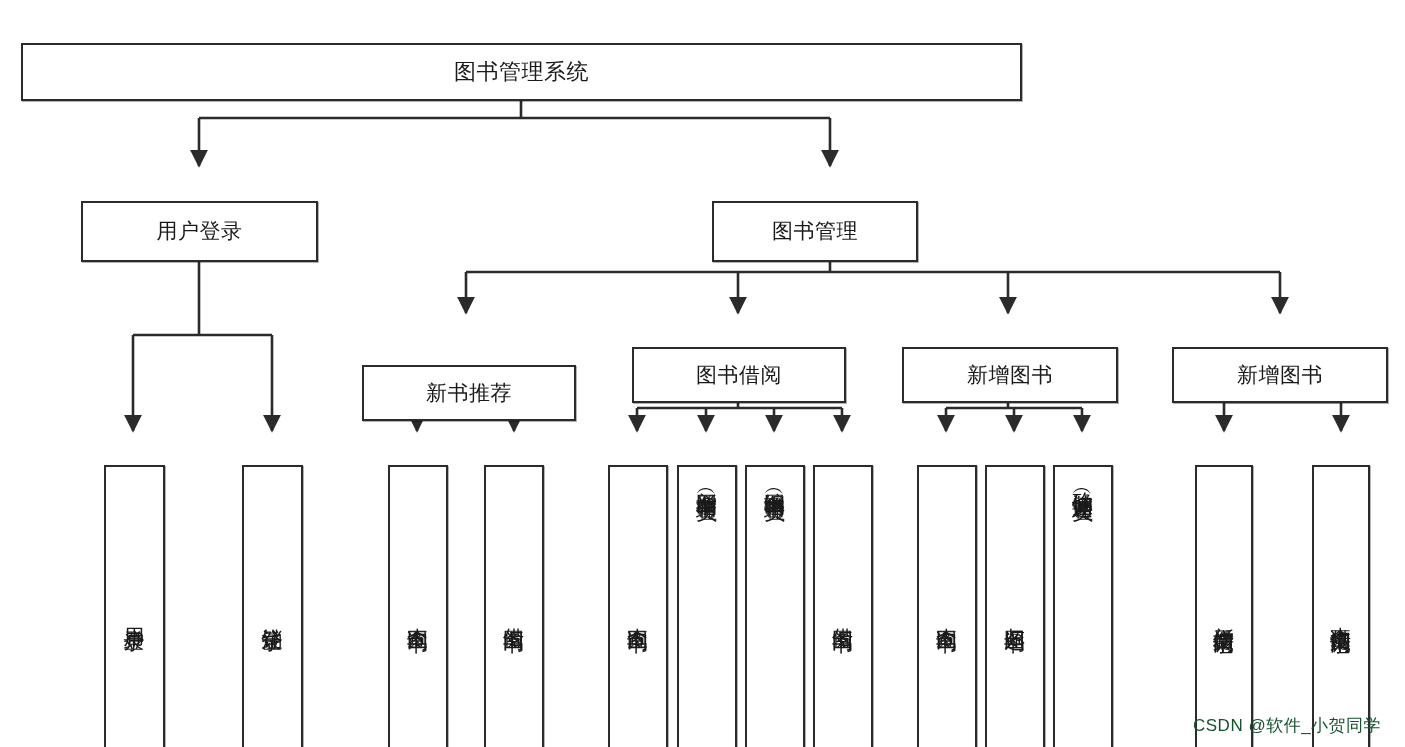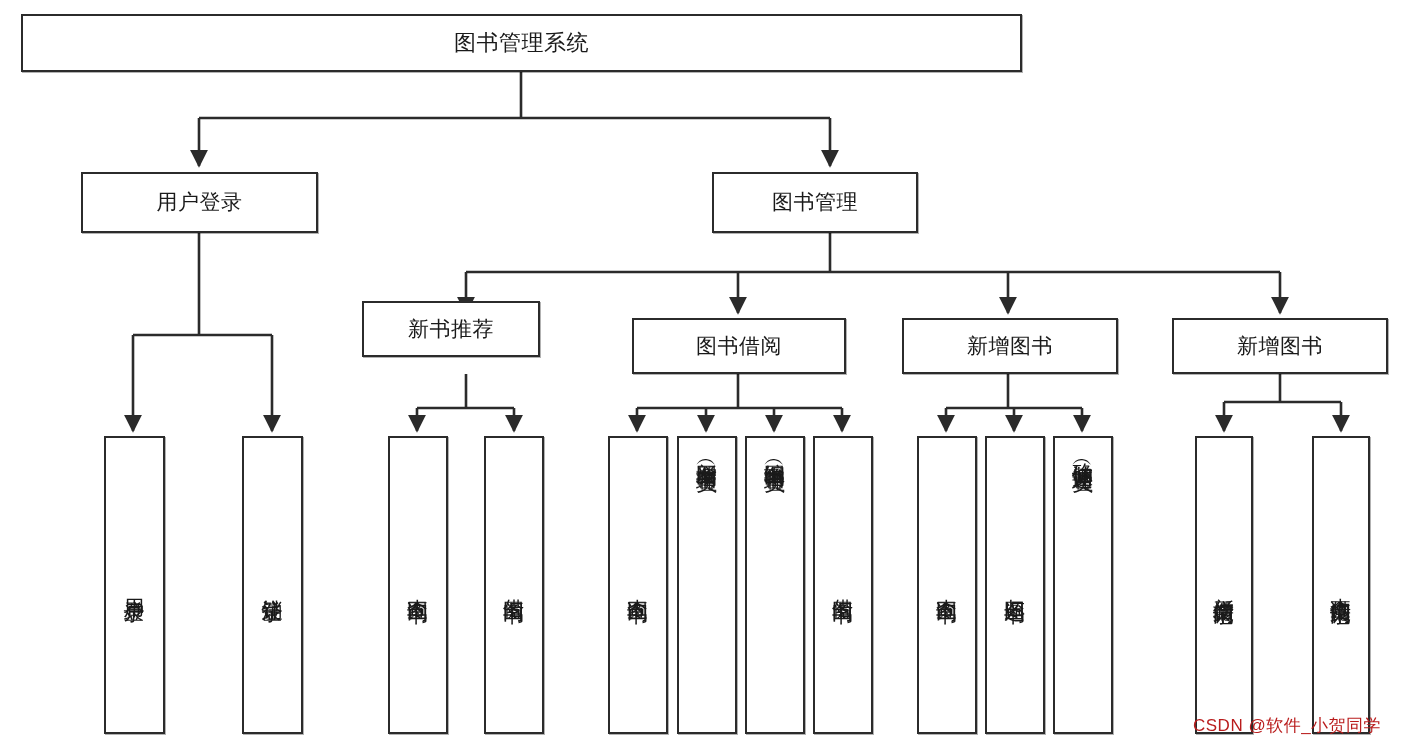--- a/index.html
+++ b/index.html
@@ -29,20 +29,21 @@
   .node {
     position: absolute;
     box-sizing: border-box;
     border: 2px solid #2b2b2b;
     background: #ffffff;
     box-shadow: 1px 1px 0 0 rgba(0,0,0,0.30);
     display: flex;
     align-items: center;
     justify-content: center;
     color: #1a1a1a;
+    margin-top: 29px;
   }
   .node-label {
     display: block;
     text-align: center;
     line-height: 1.08;
     letter-spacing: 0.5px;
     white-space: nowrap;
   }
   
   .node.horiz .node-label {
@@ -65,21 +66,21 @@
     letter-spacing: 1.5px;
     white-space: nowrap;
   }
   .node.vert.centered {
     align-items: center;
     padding-top: 0;
   }
   .watermark {
     position: absolute;
     font-size: 17px;
-    color: #b91c1c;
+    color: #14532d;
     white-space: nowrap;
     letter-spacing: 0.5px;
   }
 </style>
 </head>
 <body>
 
 <div id="diagram-root">
 
   <svg id="edge-layer" viewBox="0 0 1405 747" width="1405" height="747" xmlns="http://www.w3.org/2000/svg">
@@ -136,21 +137,21 @@
     <span class="node-label">图书管理系统</span>
   </div>
 
   <div class="node horiz" style="left:81px; top:172px; width:237px; height:61px;">
     <span class="node-label">用户登录</span>
   </div>
   <div class="node horiz" style="left:712px; top:172px; width:206px; height:61px;">
     <span class="node-label">图书管理</span>
   </div>
 
-  <div class="node horiz" style="left:362px; top:301px; width:178px; height:56px;">
+  <div class="node horiz" style="left:362px; top:336px; width:214px; height:56px;">
     <span class="node-label">新书推荐</span>
   </div>
   <div class="node horiz" style="left:632px; top:318px; width:214px; height:56px;">
     <span class="node-label">图书借阅</span>
   </div>
   <div class="node horiz" style="left:902px; top:318px; width:216px; height:56px;">
     <span class="node-label">新增图书</span>
   </div>
   <div class="node horiz" style="left:1172px; top:318px; width:216px; height:56px;">
     <span class="node-label">新增图书</span>

